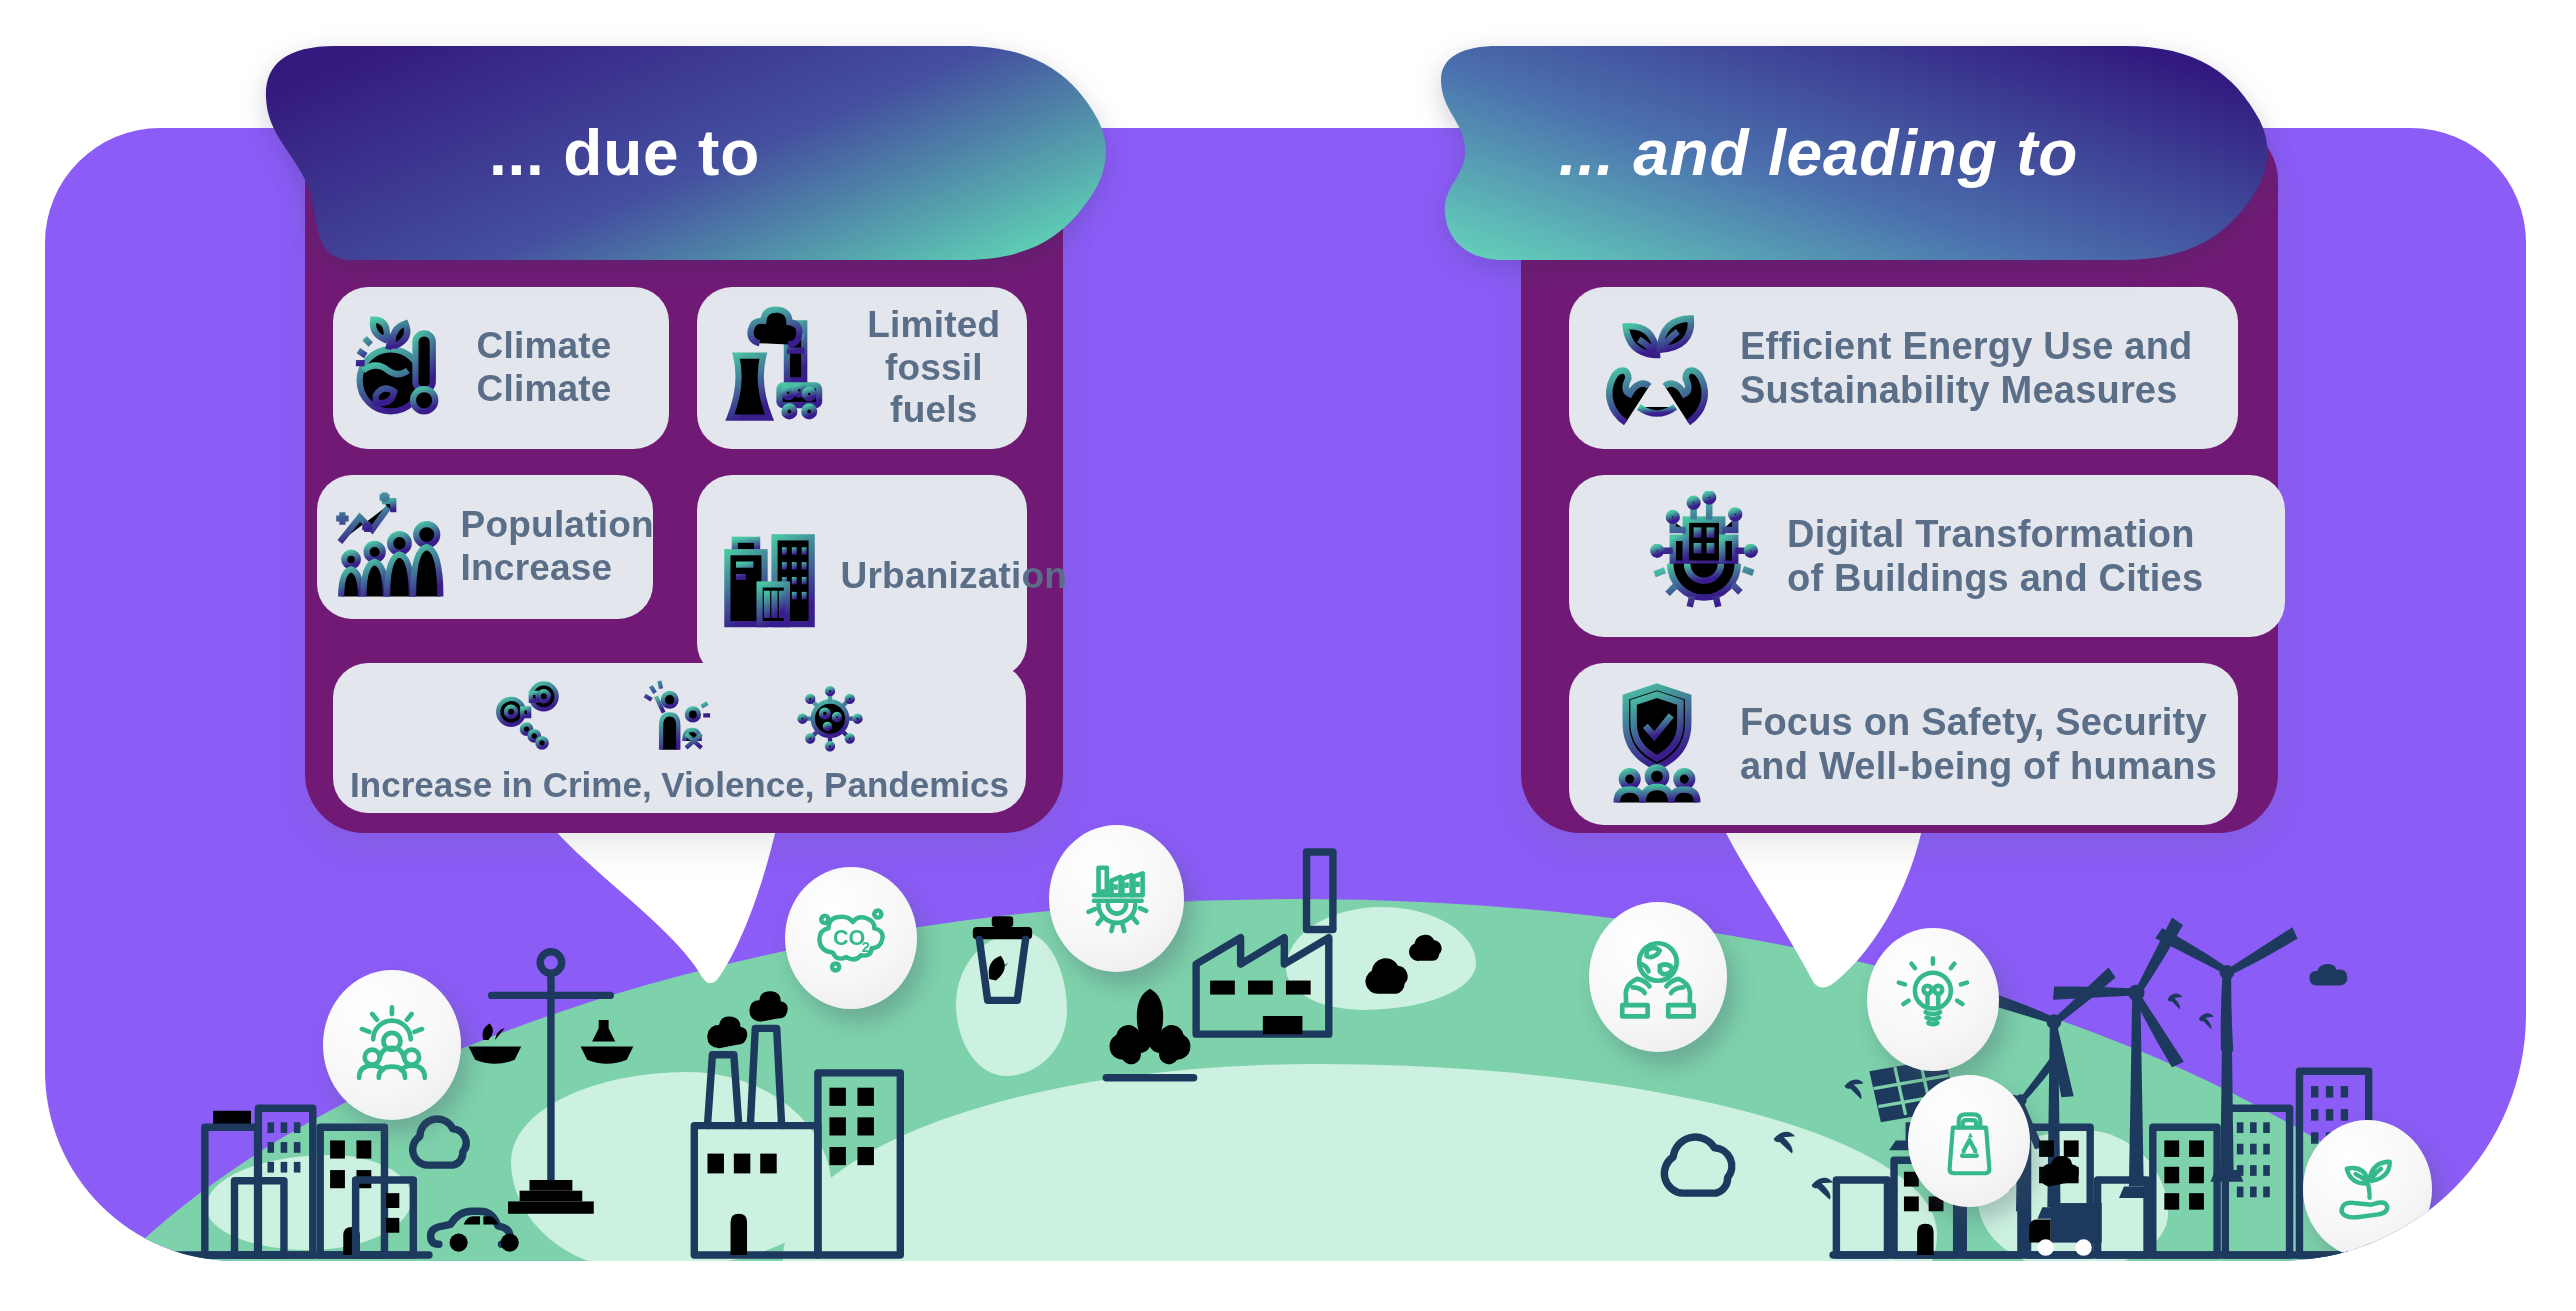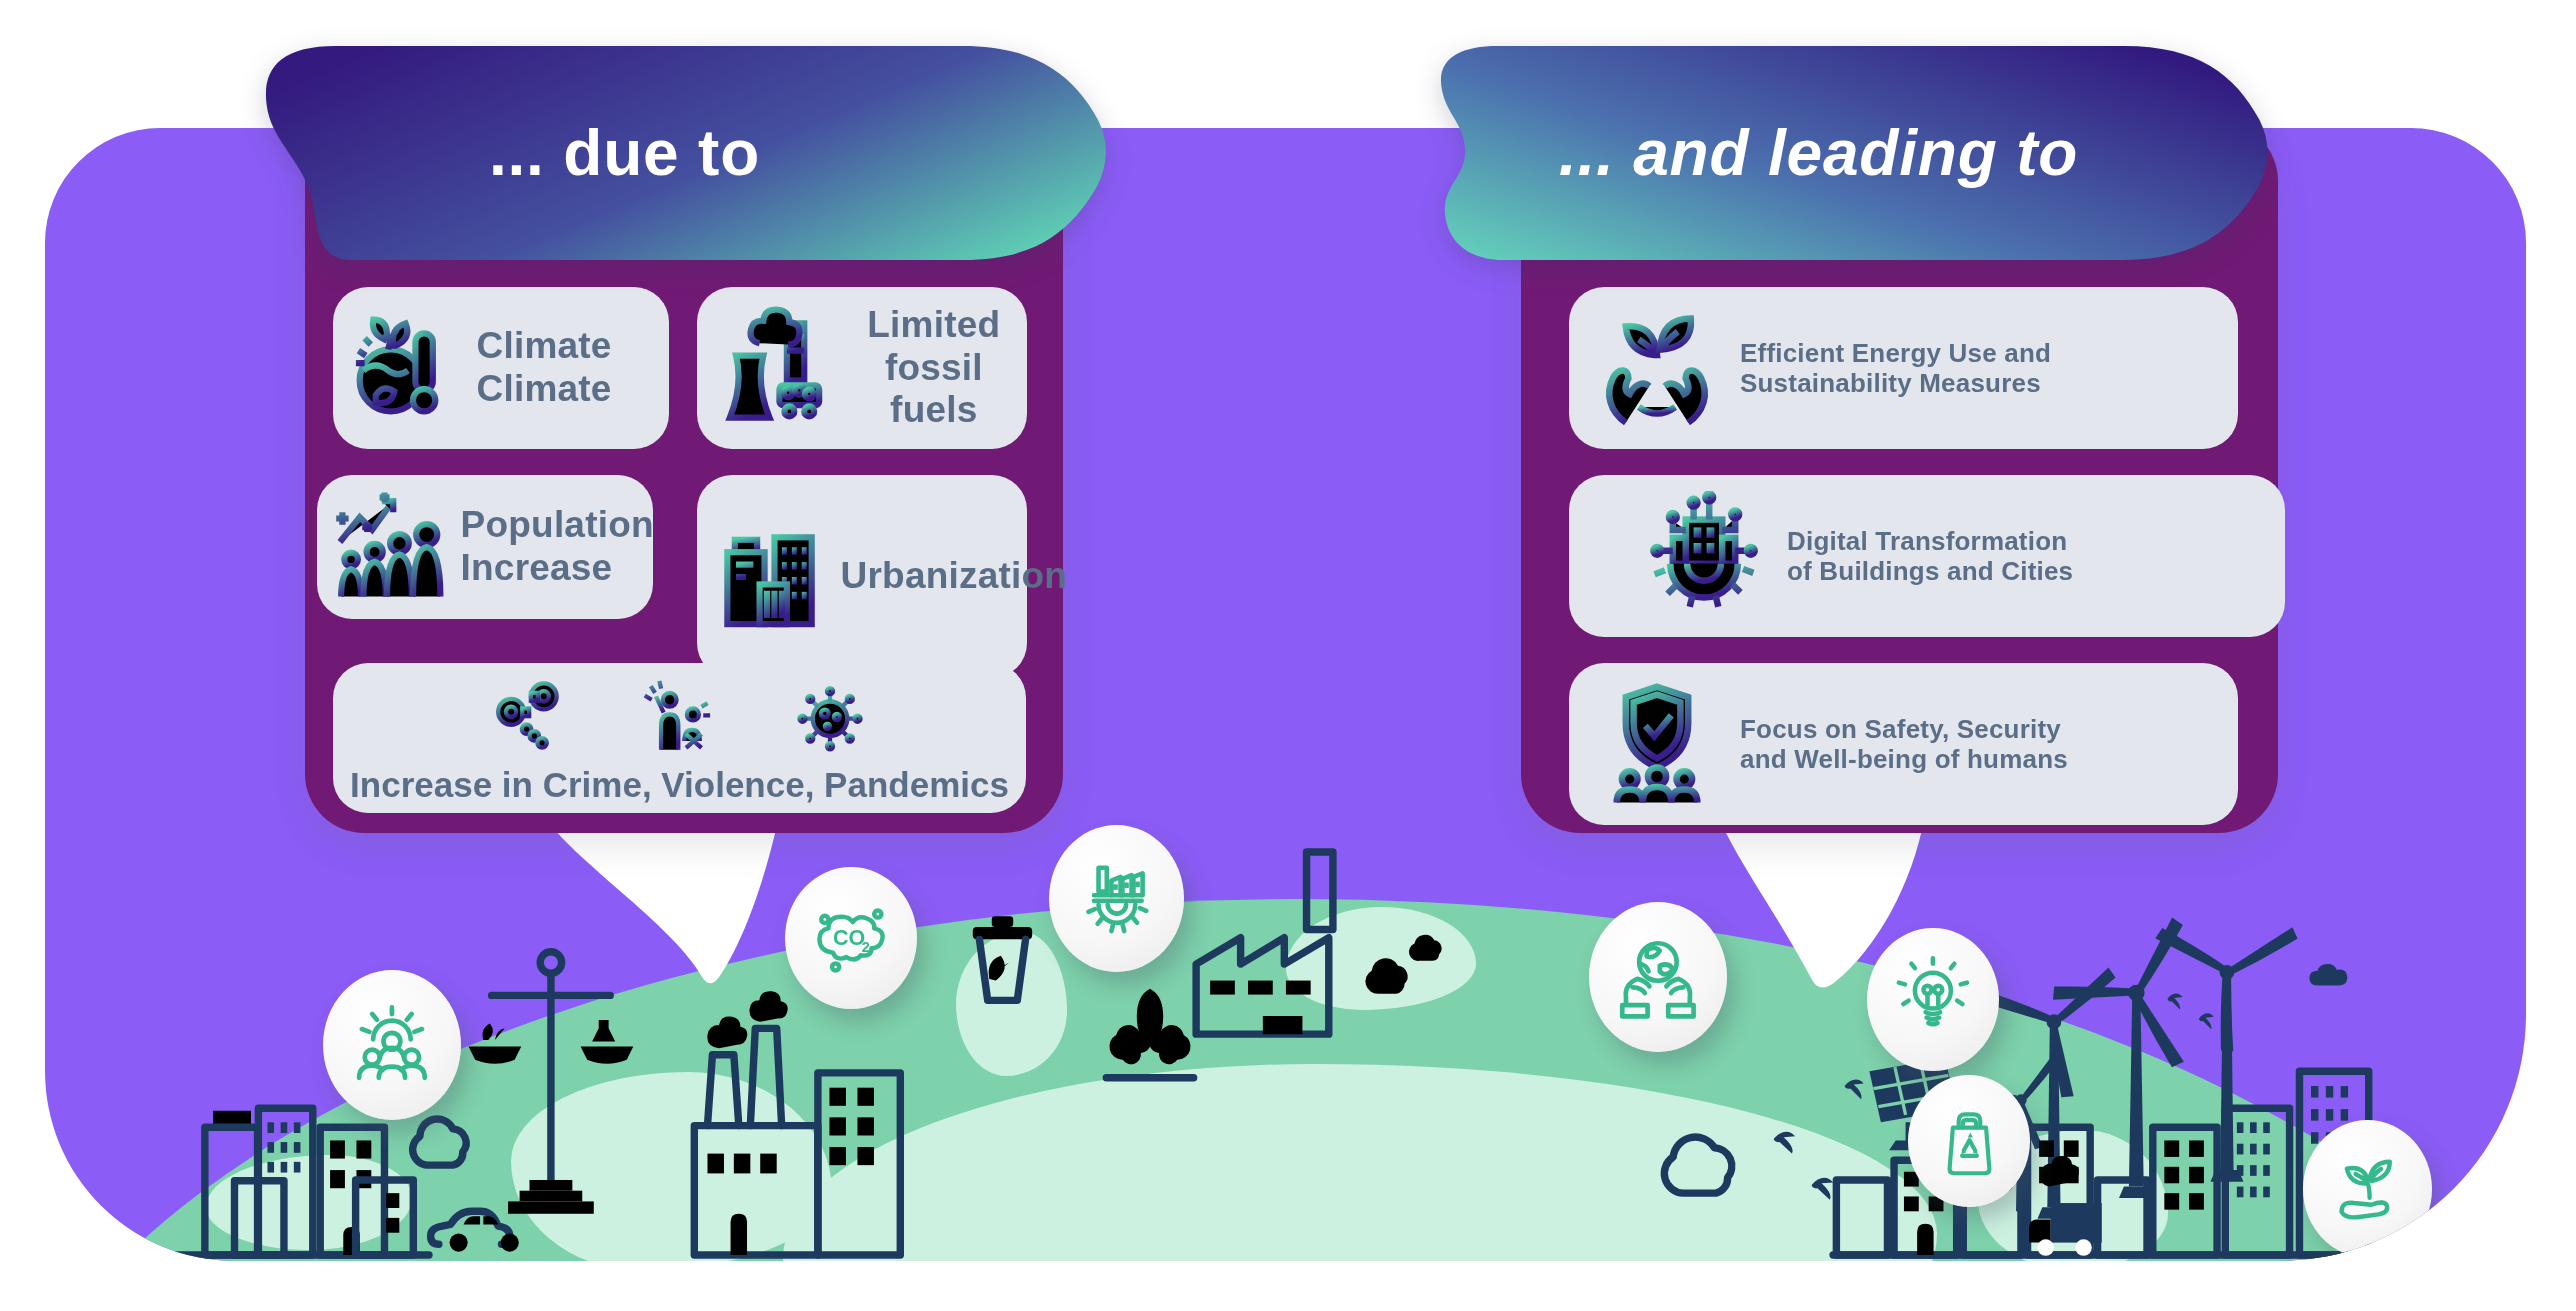--- a/index.html
+++ b/index.html
@@ -58,21 +58,21 @@
   .lcard3{left:12px;top:353px;width:336px;height:144px;}
   .lcard4{left:392px;top:353px;width:330px;height:203px;}
   .lcard1 .ic,.lcard2 .ic,.lcard3 .ic,.lcard4 .ic{width:124px;height:124px;margin-left:13px;}
   .wide-card{left:28px;top:541px;width:693px;height:150px;flex-direction:column;justify-content:center;align-items:center;}
   .wide-icons{display:flex;gap:64px;align-items:center;margin-top:3.3px;}
   .wide-icons svg{width:86px;height:86px;}
   .wide-caption{color:#5b6e88;font-weight:bold;font-size:35px;margin-top:5px;}
   .rcard{left:48px;width:669px;height:162px;}
   .rcard1{top:165px;} .rcard2{top:353px;padding-left:47px;} .rcard3{top:541px;}
   .rcard .ic{width:130px;height:130px;margin-left:23px;}
-  .rcard .card-label{margin-left:18px;font-size:26px;}
+  .rcard .card-label{margin-left:18px;font-size:38px;}
   .lcard-label{margin-left:6.6px;}
 </style>
 </head>
 <body>
 
 <svg width="0" height="0" style="position:absolute">
   <defs>
     <linearGradient id="gi" x1="0" y1="0" x2="0.35" y2="1">
       <stop offset="0" stop-color="#49c6a3"></stop>
         <stop offset="1" stop-color="#3a1d8c"></stop>

